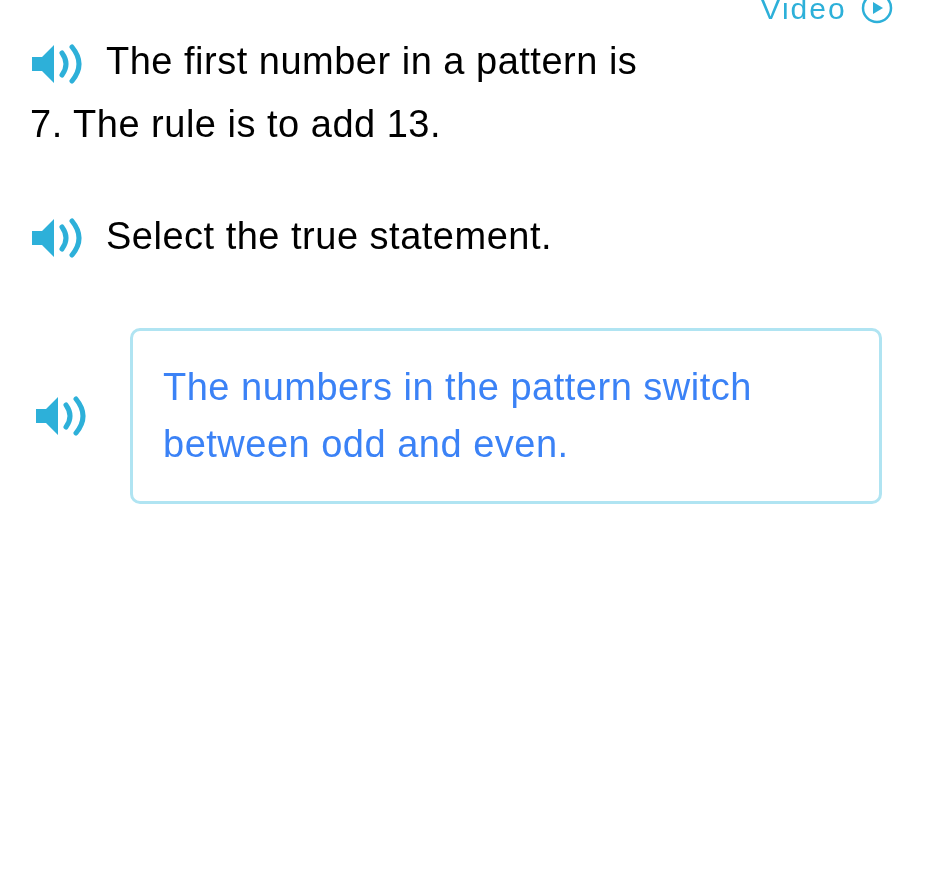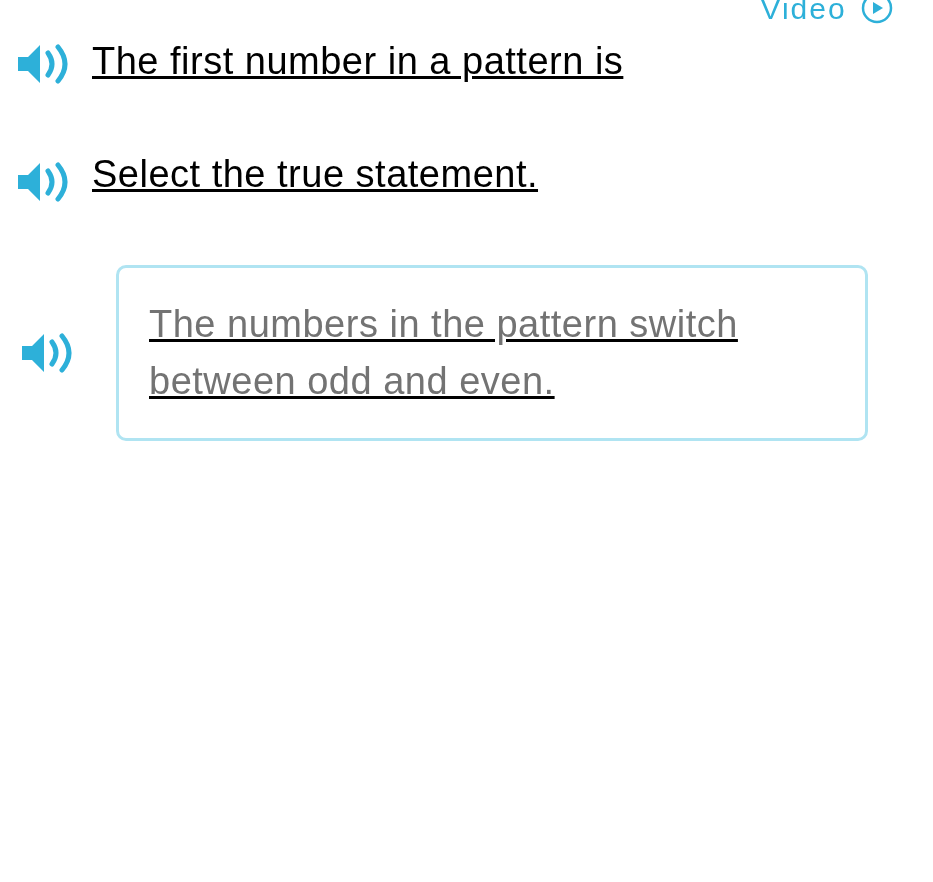--- a/index.html
+++ b/index.html
@@ -22,26 +22,25 @@
       color: #2db0d9;
       font-size: 30px;
       letter-spacing: 2px;
     }
     .video-link .play-circle {
       display: inline-block;
       vertical-align: middle;
       margin-left: 4px;
     }
     .content {
-      padding: 30px 30px 0 16px;
-      text-decoration: underline;
+      padding: 30px 30px 0 30px;
     }
     .text-line {
       display: flex;
-      align-items: flex-end;
+      align-items: center;
       margin-bottom: 0;
     }
     .text-line .speaker {
       flex-shrink: 0;
       margin-right: 18px;
       margin-top: 2px;
     }
     .question-text {
       font-size: 38px;
       line-height: 1.65;
@@ -80,21 +79,21 @@
       flex-shrink: 0;
       margin-right: 38px;
       margin-left: 4px;
     }
     .answer-box {
       border: 3px solid #b0e4f2;
       border-radius: 10px;
       padding: 28px 30px;
       font-size: 38px;
       line-height: 1.5;
-      color: #737373;
+      color: #3b82f6;
       letter-spacing: 0.5px;
       flex: 1;
       max-width: 752px;
       cursor: pointer;
       background: #ffffff;
     }
     .speaker svg {
       display: block;
     }
   </style>
@@ -116,20 +115,21 @@
   <div class="question-block">
     <div class="full-text">
       <span class="indent-speaker speaker">
         <svg width="58" height="46" viewBox="0 0 58 46">
           <path d="M 2 16 L 12 16 L 24 4 L 24 42 L 12 30 L 2 30 Z" fill="#2db0d9"></path>
           <path d="M 32 12 Q 40 23 32 34" fill="none" stroke="#2db0d9" stroke-width="5" stroke-linecap="round"></path>
           <path d="M 42 6 Q 56 23 42 40" fill="none" stroke="#2db0d9" stroke-width="5" stroke-linecap="round"></path>
         </svg>
       </span><span>The first number in a pattern is</span>
       <br>
+      <span>7. The rule is to add 13.</span>
     </div>
   </div>
 
   <div class="text-line instruction-block">
     <span class="speaker">
       <svg width="58" height="46" viewBox="0 0 58 46">
         <path d="M 2 16 L 12 16 L 24 4 L 24 42 L 12 30 L 2 30 Z" fill="#2db0d9"></path>
         <path d="M 32 12 Q 40 23 32 34" fill="none" stroke="#2db0d9" stroke-width="5" stroke-linecap="round"></path>
         <path d="M 42 6 Q 56 23 42 40" fill="none" stroke="#2db0d9" stroke-width="5" stroke-linecap="round"></path>
       </svg>

